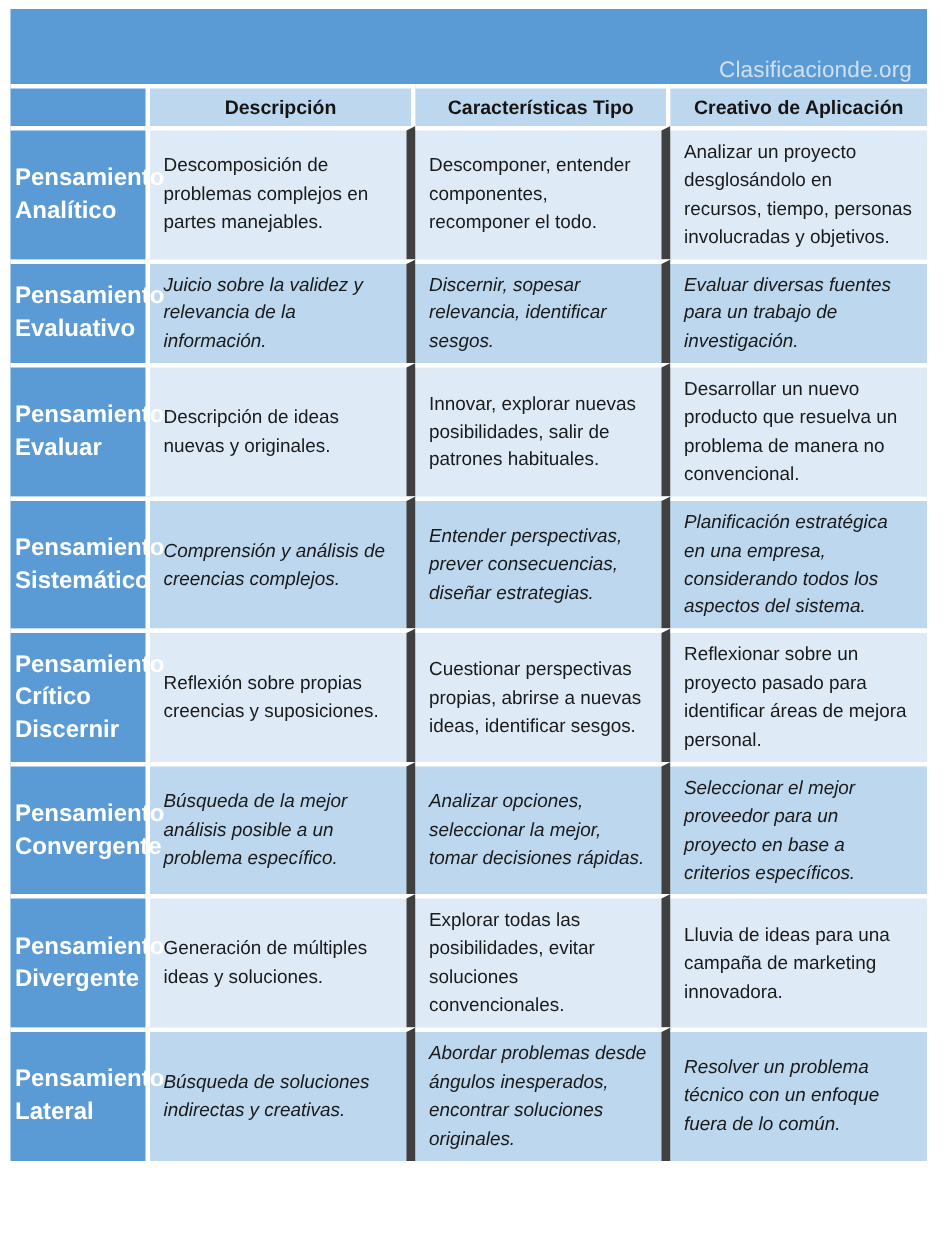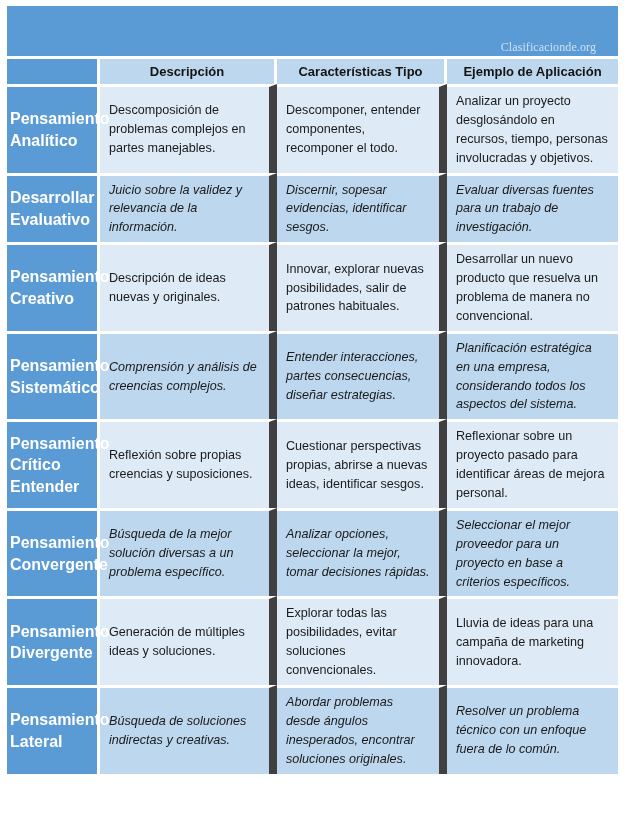--- a/index.html
+++ b/index.html
@@ -35,27 +35,26 @@
   .title-text {
     color: #ffffff;
     font-size: 26px;
     font-weight: bold;
     letter-spacing: 0.2px;
     line-height: 1;
     margin-top: -6px;
   }
   .watermark {
     position: absolute;
-    right: 22px;
+    right: 10px;
     bottom: 1px;
     color: #cfe0f2;
-    font-size: 12px;
+    font-size: 15px;
     font-weight: normal;
     letter-spacing: 0.1px;
-    font-family: Liberation Serif, serif;
   }
 
   
   .table {
     width: 100%;
     border-collapse: separate;
     border-spacing: 0;
     table-layout: fixed;
   }
 
@@ -100,21 +99,21 @@
   }
 
   
   .body-cell {
     font-size: 12.6px;
     color: #1a1a1a;
     line-height: 1.5;
     vertical-align: middle;
     text-align: left;
     border-top: 3px solid #ffffff;
-    border-right: 8px solid #404040;
+    border-right: 6px solid #404040;
     padding: 5px 9px 5px 9px;
     box-sizing: border-box;
   }
   .body-cell.last { border-right: none; }
 
   tr.row-odd  .body-cell { background: #DEEAF6; }
   tr.row-even .body-cell { background: #BDD7EE; font-style: italic; }
 </style>
 </head>
 <body>
@@ -130,57 +129,57 @@
       <col class="col-label">
       <col class="col-desc">
       <col class="col-carac">
       <col class="col-ejem">
     </colgroup>
     <thead>
       <tr>
         <th class="head-cell blank"></th>
         <th class="head-cell">Descripción</th>
         <th class="head-cell">Características Tipo</th>
-        <th class="head-cell last">Ejemplo de Aplicación</th>
+        <th class="head-cell last">Creativo de Aplicación</th>
       </tr>
     </thead>
     <tbody>
       <tr class="row-odd">
         <td class="label-cell">Pensamiento Analítico</td>
         <td class="body-cell">Descomposición de problemas complejos en partes manejables.</td>
         <td class="body-cell">Descomponer, entender componentes, recomponer el todo.</td>
         <td class="body-cell last">Analizar un proyecto desglosándolo en recursos, tiempo, personas involucradas y objetivos.</td>
       </tr>
       <tr class="row-even">
-        <td class="label-cell">Desarrollar Evaluativo</td>
+        <td class="label-cell">Pensamiento Evaluativo</td>
         <td class="body-cell">Juicio sobre la validez y relevancia de la información.</td>
-        <td class="body-cell">Discernir, sopesar evidencias, identificar sesgos.</td>
+        <td class="body-cell">Discernir, sopesar relevancia, identificar sesgos.</td>
         <td class="body-cell last">Evaluar diversas fuentes para un trabajo de investigación.</td>
       </tr>
       <tr class="row-odd">
-        <td class="label-cell">Pensamiento Creativo</td>
+        <td class="label-cell">Pensamiento Evaluar</td>
         <td class="body-cell">Descripción de ideas nuevas y originales.</td>
         <td class="body-cell">Innovar, explorar nuevas posibilidades, salir de patrones habituales.</td>
         <td class="body-cell last">Desarrollar un nuevo producto que resuelva un problema de manera no convencional.</td>
       </tr>
       <tr class="row-even">
         <td class="label-cell">Pensamiento Sistemático</td>
         <td class="body-cell">Comprensión y análisis de creencias complejos.</td>
-        <td class="body-cell">Entender interacciones, partes consecuencias, diseñar estrategias.</td>
+        <td class="body-cell">Entender perspectivas, prever consecuencias, diseñar estrategias.</td>
         <td class="body-cell last">Planificación estratégica en una empresa, considerando todos los aspectos del sistema.</td>
       </tr>
       <tr class="row-odd">
-        <td class="label-cell">Pensamiento Crítico Entender</td>
+        <td class="label-cell">Pensamiento Crítico Discernir</td>
         <td class="body-cell">Reflexión sobre propias creencias y suposiciones.</td>
         <td class="body-cell">Cuestionar perspectivas propias, abrirse a nuevas ideas, identificar sesgos.</td>
         <td class="body-cell last">Reflexionar sobre un proyecto pasado para identificar áreas de mejora personal.</td>
       </tr>
       <tr class="row-even">
         <td class="label-cell">Pensamiento Convergente</td>
-        <td class="body-cell">Búsqueda de la mejor solución diversas a un problema específico.</td>
+        <td class="body-cell">Búsqueda de la mejor análisis posible a un problema específico.</td>
         <td class="body-cell">Analizar opciones, seleccionar la mejor, tomar decisiones rápidas.</td>
         <td class="body-cell last">Seleccionar el mejor proveedor para un proyecto en base a criterios específicos.</td>
       </tr>
       <tr class="row-odd">
         <td class="label-cell">Pensamiento Divergente</td>
         <td class="body-cell">Generación de múltiples ideas y soluciones.</td>
         <td class="body-cell">Explorar todas las posibilidades, evitar soluciones convencionales.</td>
         <td class="body-cell last">Lluvia de ideas para una campaña de marketing innovadora.</td>
       </tr>
       <tr class="row-even">

